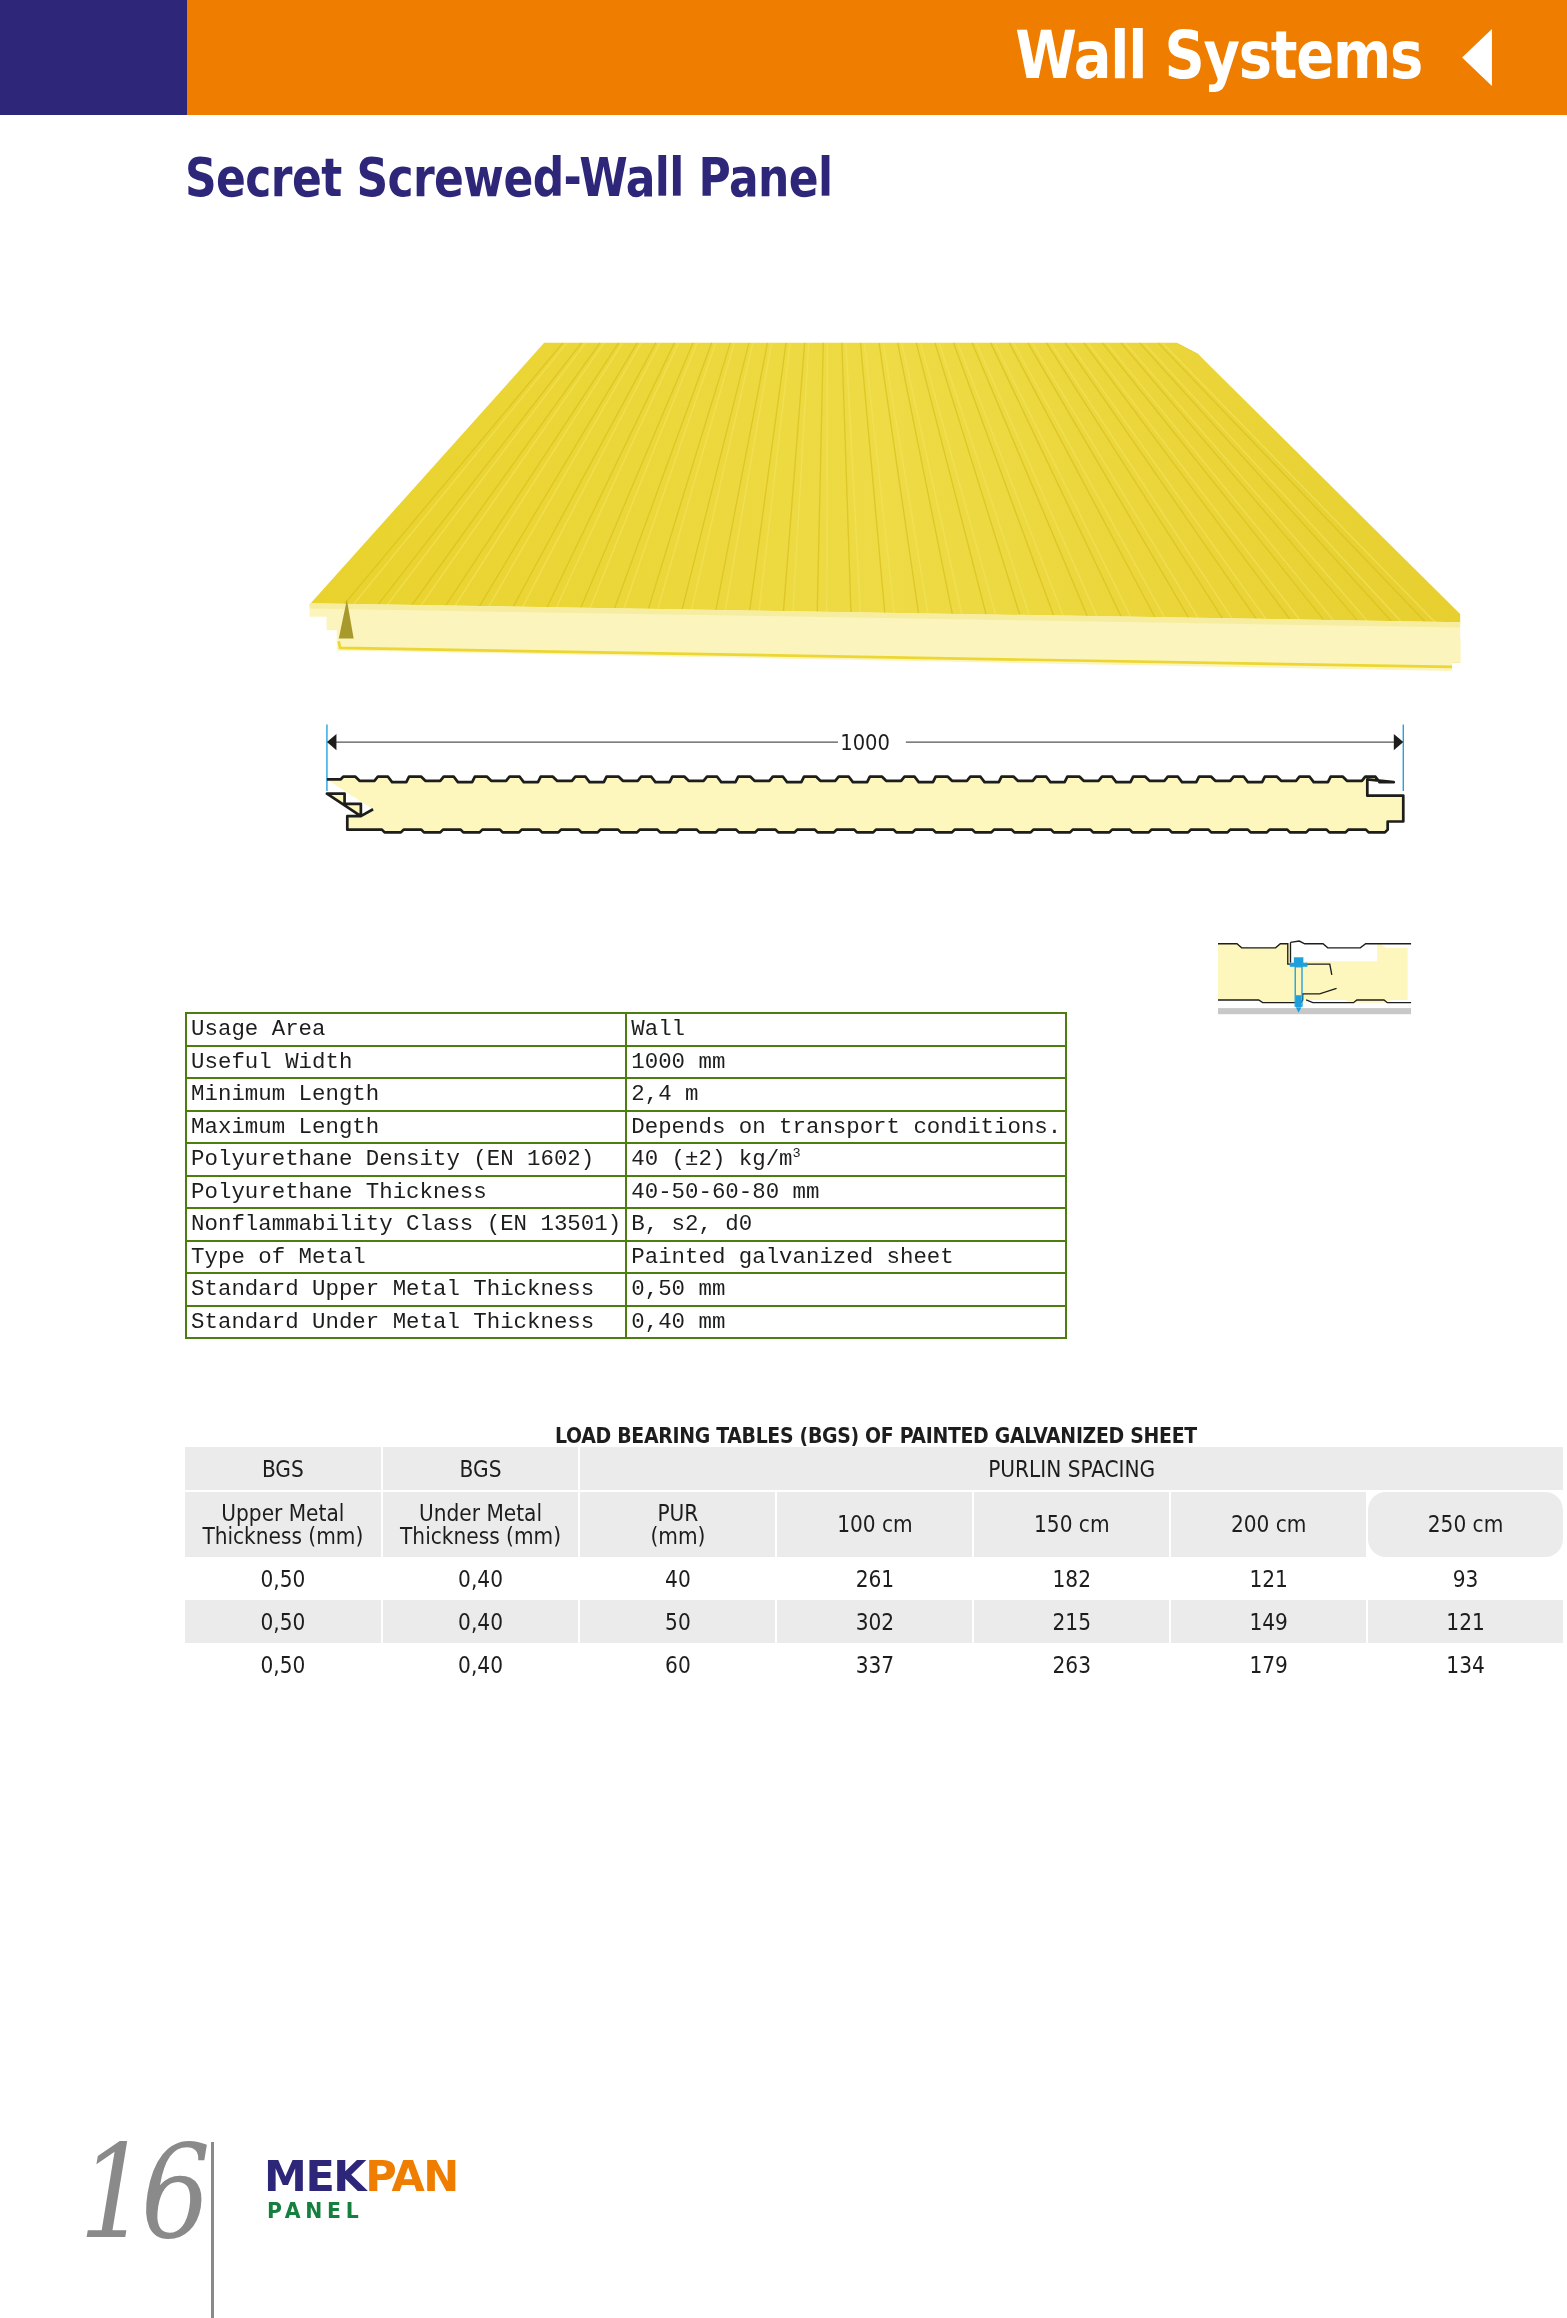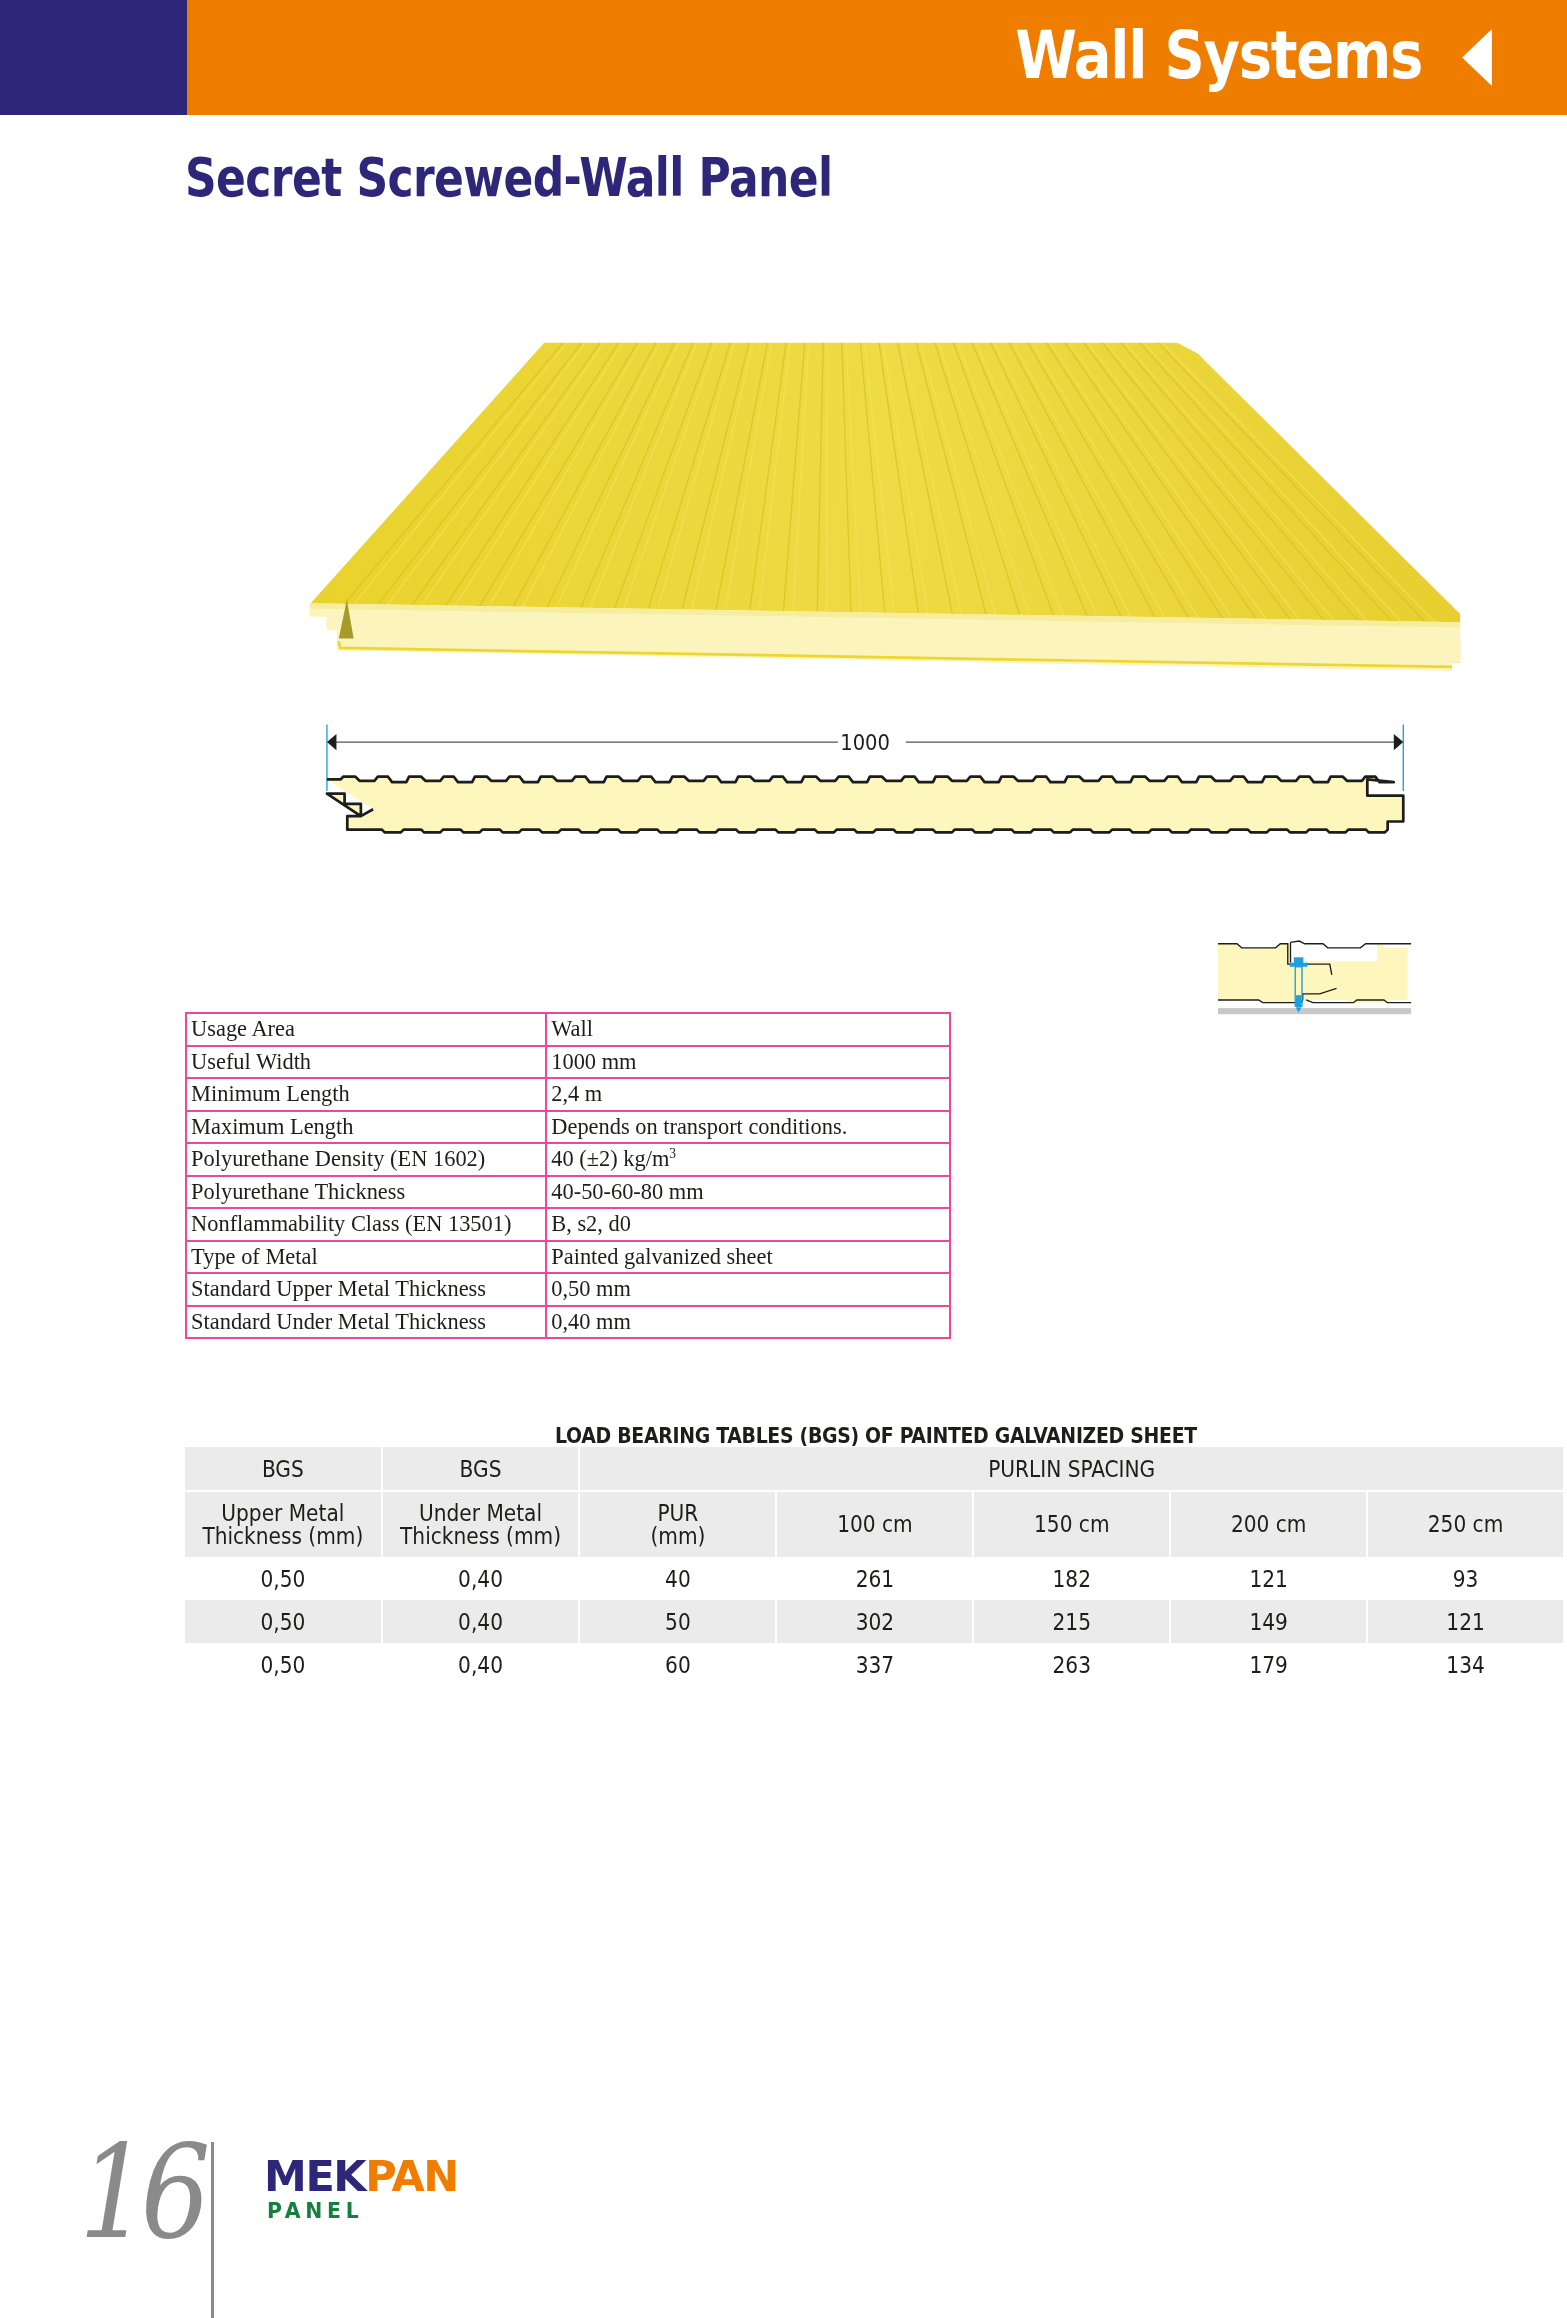--- a/index.html
+++ b/index.html
@@ -13,22 +13,22 @@
                font-family:"DejaVu Sans","Liberation Sans",sans-serif; letter-spacing:-1.4px; transform:scaleX(0.86); transform-origin:right center; white-space:nowrap; }
   #hdr-arrow { left:1462px; top:29px; width:30px; height:57px; }
   #page-title { left:185px; top:147px; font-size:53px; font-weight:bold; color:#2e2679; letter-spacing:-0.7px;
                 transform:scaleX(0.83); transform-origin:left center; white-space:nowrap; font-family:"DejaVu Sans","Liberation Sans",sans-serif; }
   
   #panel-3d { left:299px; top:332px; width:1167px; height:339px; }
   #section { left:312px; top:719px; width:1113px; height:129px; }
   #detail { left:1218px; top:930px; width:210px; height:102px; }
   
   #specs { left:185px; top:1012px; border-collapse:collapse; font-size:22.4px; }
-  #specs td { border:2px solid #ec4899; height:30.5px; padding:0 4.1px; white-space:nowrap; vertical-align:middle;
-              font-family:Liberation Serif, serif; }
+  #specs td { border:2px solid #4d7c0f; height:30.5px; padding:0 4.1px; white-space:nowrap; vertical-align:middle;
+              font-family:Liberation Mono, monospace; }
   #specs td.k { width:350px; }
   #specs td.v { width:394px; }
   #specs sup { font-size:13.6px; }
   
   #load-title { left:185px; width:1382px; top:1424px; text-align:center; font-size:21px; font-weight:bold;
                 font-family:"DejaVu Sans Condensed","DejaVu Sans","Liberation Sans",sans-serif; letter-spacing:-0.3px; }
   #load { left:185px; top:1447px; width:1382px; border-collapse:separate; border-spacing:2px 0; margin-left:-2px; font-size:22.4px; }
   #load td { text-align:center; vertical-align:middle; padding:0; font-family:"DejaVu Sans Condensed","DejaVu Sans","Liberation Sans",sans-serif; }
   #load tr.h1 td { background:#ebebeb; height:43px; border-bottom:2px solid #ffffff;margin-left:16px; }
   #load tr.h2 td { background:#ebebeb; height:65px; line-height:23px; }
@@ -226,21 +226,21 @@
         <td>BGS</td>
         <td colspan="5">PURLIN SPACING</td>
       </tr>
       <tr class="h2">
         <td style="width: 197px;">Upper Metal<br>Thickness (mm)</td>
         <td style="width: 197px;">Under Metal<br>Thickness (mm)</td>
         <td style="width: 197px;">PUR<br>(mm)</td>
         <td style="width: 197px;">100 cm</td>
         <td style="width: 197px;">150 cm</td>
         <td style="width: 197px;">200 cm</td>
-        <td style="width: 197px;">250 cm</td>
+        <td style="width: 197px; border-radius: 18px;">250 cm</td>
       </tr>
       <tr class="d">
         <td>0,50</td>
         <td>0,40</td>
         <td>40</td>
         <td>261</td>
         <td>182</td>
         <td>121</td>
         <td>93</td>
       </tr>

